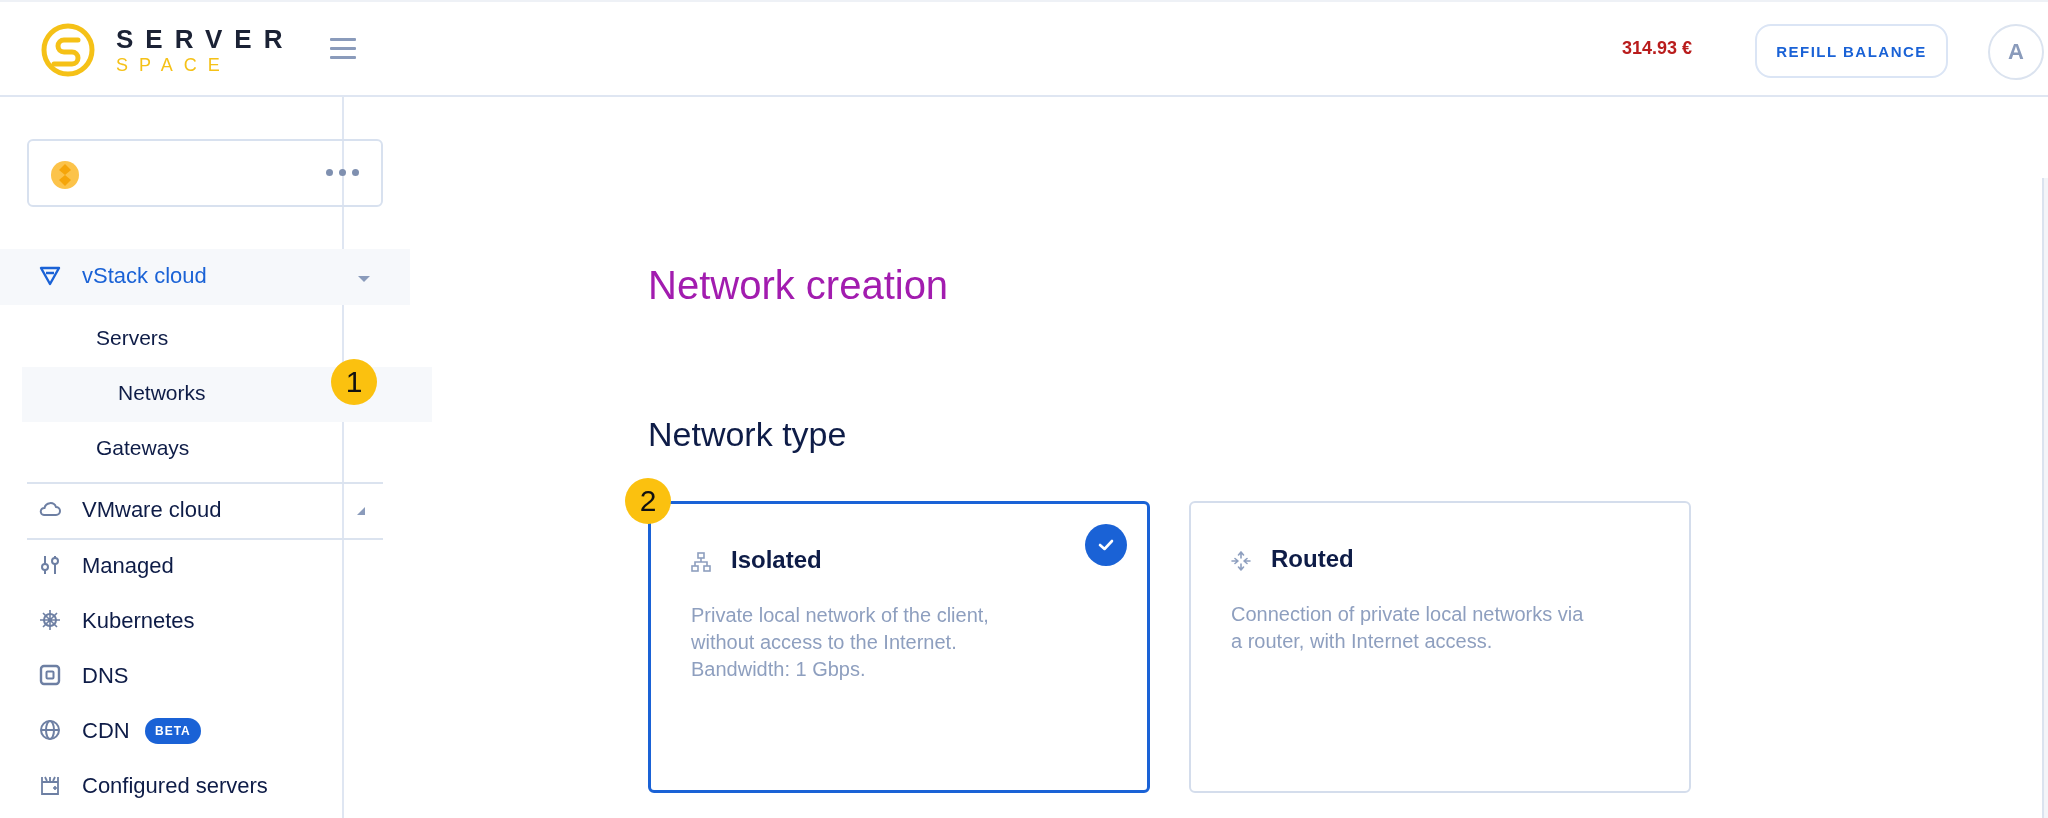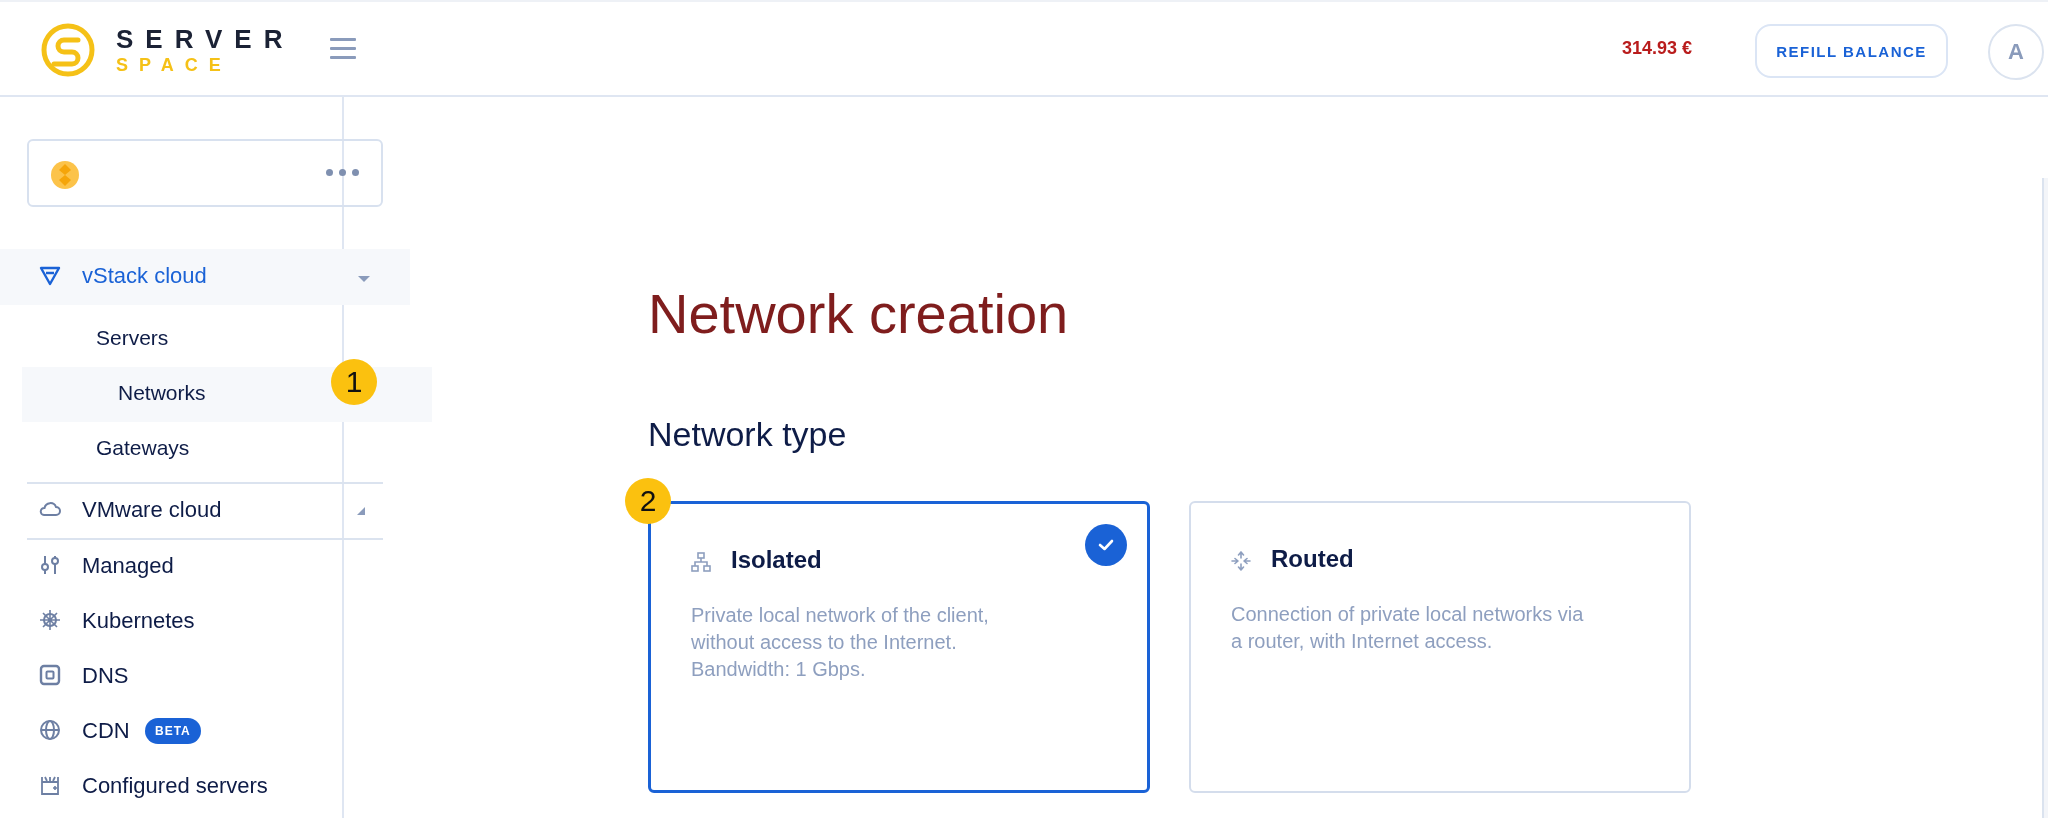--- a/index.html
+++ b/index.html
@@ -5,21 +5,21 @@
   * { box-sizing: border-box; margin: 0; padding: 0; }
   html, body { width: 2048px; height: 818px; overflow: hidden; background: #ffffff; }
   body { font-family: "Liberation Sans", "DejaVu Sans", sans-serif; color: #0e1c47; position: relative; }
 
   
   .header { position: absolute; left: 0; top: 0; width: 2048px; height: 97px; border-bottom: 2px solid #dfe6f2; background: #fff; border-top: 2px solid #eef1f6; }
   .logo { position: absolute; left: 40px; top: 20px; display: flex; align-items: center; }
   .logo-mark { width: 56px; height: 56px; }
   .logo-text { margin-left: 20px; line-height: 1; }
   .logo-server { font-size: 26px; font-weight: bold; letter-spacing: 12px; color: #1b2235; }
-  .logo-space { font-size: 18px; font-weight: bold; letter-spacing: 11px; color: #f5c117; margin-top: 4px; }
+  .logo-space { font-size: 18px; font-weight: normal; letter-spacing: 11px; color: #f5c117; margin-top: 4px; }
   .hamburger { position: absolute; left: 330px; top: 36px; width: 26px; height: 22px; cursor: pointer; }
   .hamburger span { display: block; height: 3px; background: #8a9bbb; margin-bottom: 6px; border-radius: 1px; }
 
   .balance { position: absolute; left: 1622px; top: 36px; font-size: 18px; font-weight: bold; color: #b91c1c; }
   .refill-btn { position: absolute; left: 1755px; top: 22px; width: 193px; height: 54px; border: 2px solid #dbe5f5; border-radius: 16px; background: #fff; color: #1a62d6; font-size: 15px; font-weight: bold; letter-spacing: 1.5px; display: flex; align-items: center; justify-content: center; cursor: pointer; font-family: "Liberation Sans", sans-serif; }
   .avatar { position: absolute; left: 1988px; top: 22px; width: 56px; height: 56px; border-radius: 50%; border: 2px solid #dbe3ef; color: #8a9bbb; font-size: 22px; font-weight: bold; display: flex; align-items: center; justify-content: center; cursor: pointer; }
 
   
   .sidebar { position: absolute; left: 0; top: 97px; width: 344px; height: 721px; border-right: 2px solid #dfe6f2; background: #fff; }
   .project-box { position: absolute; left: 27px; top: 42px; width: 356px; height: 68px; border: 2px solid #d8e1ef; border-radius: 6px; }
@@ -40,21 +40,21 @@
   .divider { position: absolute; left: 27px; width: 356px; height: 2px; background: #dbe3ef; }
 
   .nav-item { position: absolute; left: 0; width: 410px; height: 52px; cursor: pointer; }
   .nav-item .ico { position: absolute; left: 38px; top: 12px; width: 24px; height: 24px; }
   .nav-item .label { position: absolute; left: 82px; top: 12px; font-size: 22px; color: #0e1c47; }
   .caret-up-right { position: absolute; left: 357px; top: 22px; width: 0; height: 0; border-left: 8px solid transparent; border-bottom: 8px solid #8a9bbb; }
   .beta { position: absolute; left: 145px; top: 12px; height: 26px; padding: 0 10px; background: #1a62d6; color: #fff; border-radius: 13px; font-size: 12px; font-weight: bold; letter-spacing: 1px; display: flex; align-items: center; }
 
   
   .main { position: absolute; left: 412px; top: 97px; width: 1636px; height: 721px; }
-  .page-title { position: absolute; left: 236px; top: 184px; font-size: 56px; color: #7f1d1d; font-weight: normal; }
+  .page-title { position: absolute; left: 236px; top: 166px; font-size: 40px; color: #a21caf; font-weight: normal; }
   .section-title { position: absolute; left: 236px; top: 318px; font-size: 34px; color: #0e1c47; font-weight: normal; }
 
   .card { position: absolute; top: 404px; width: 502px; height: 292px; border-radius: 6px; background: #fff; cursor: pointer; }
   .card.selected { border: 3px solid #1a62d6; }
   .card.unselected { border: 2px solid #d4ddec; }
   .card .c-ico { position: absolute; left: 40px; top: 48px; width: 20px; height: 20px; }
   .card .c-title { position: absolute; left: 80px; top: 42px; font-size: 24px; font-weight: bold; color: #0e1c47; }
   .card .c-desc { position: absolute; left: 40px; top: 98px; font-size: 20px; line-height: 27px; color: #8e9fbf; width: 420px; }
   .check { position: absolute; right: 20px; top: 20px; width: 42px; height: 42px; border-radius: 50%; background: #1a62d6; display: flex; align-items: center; justify-content: center; }
 

